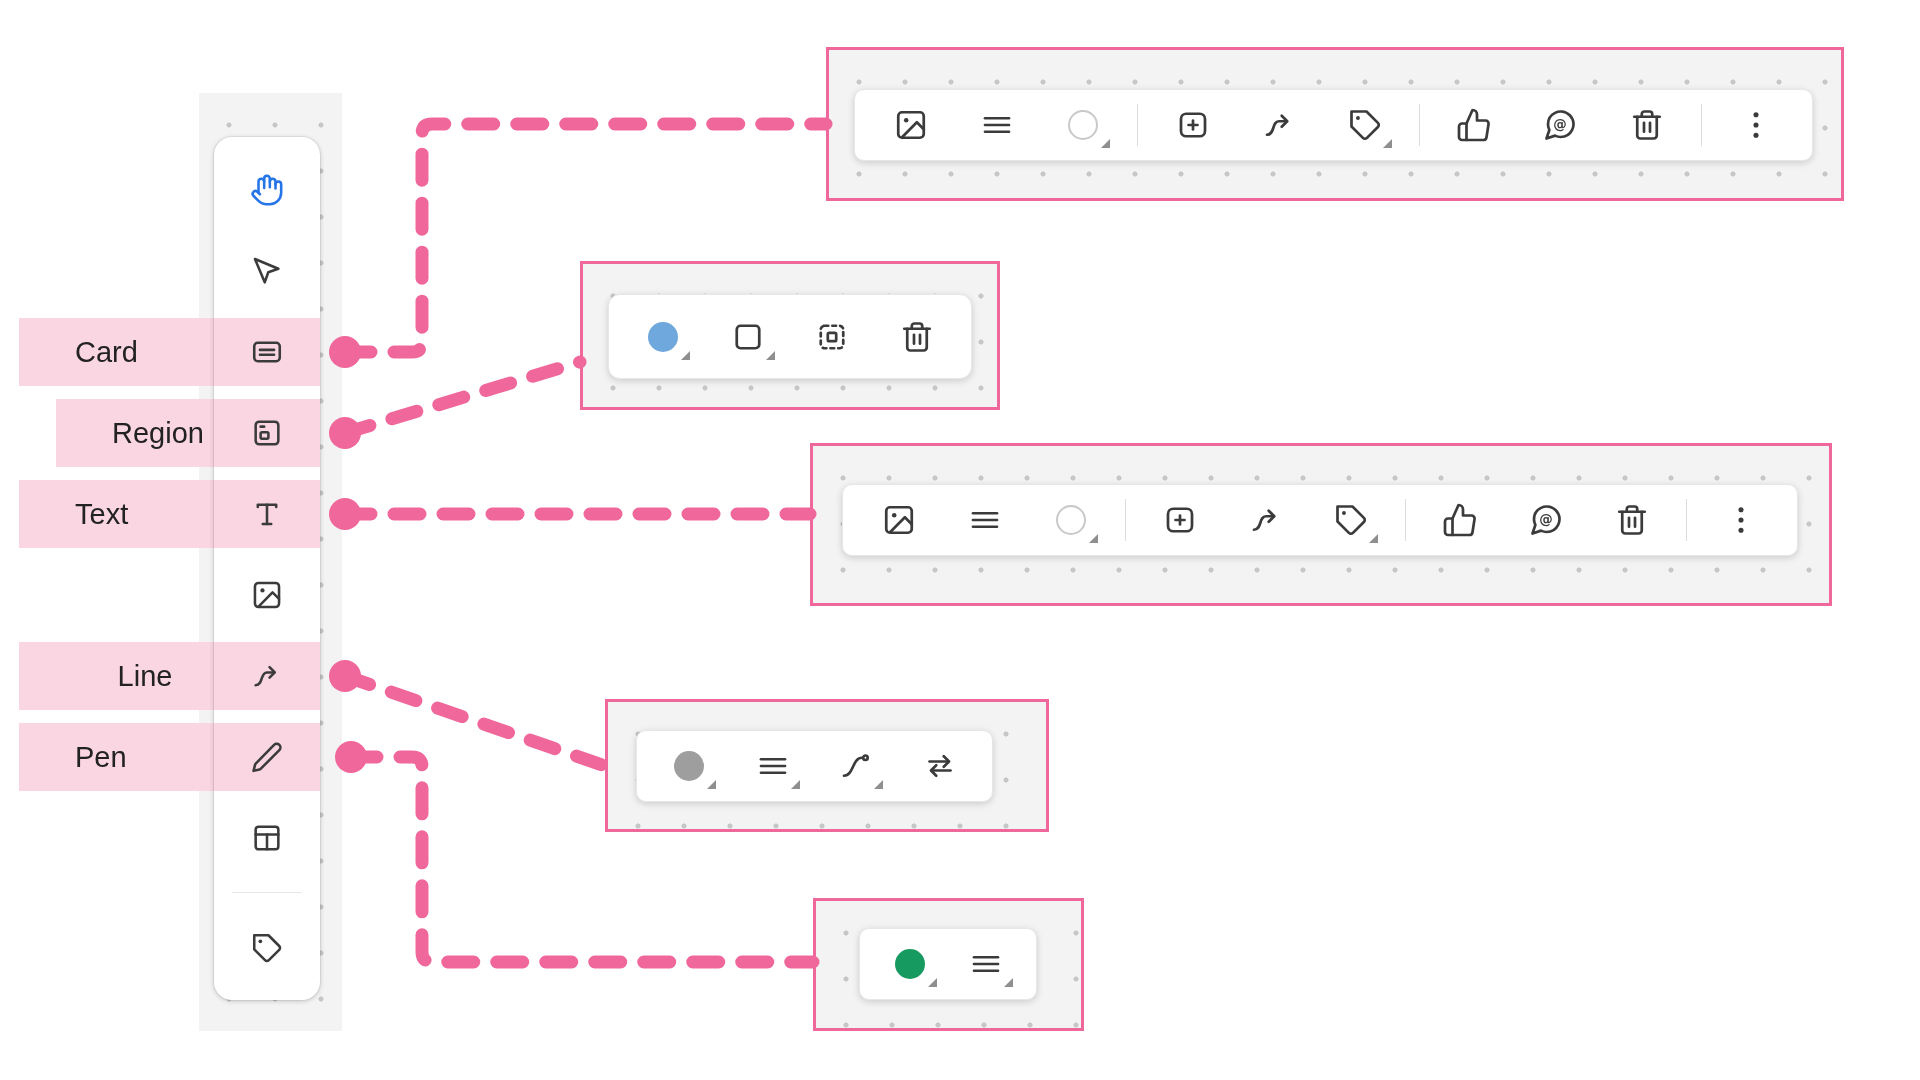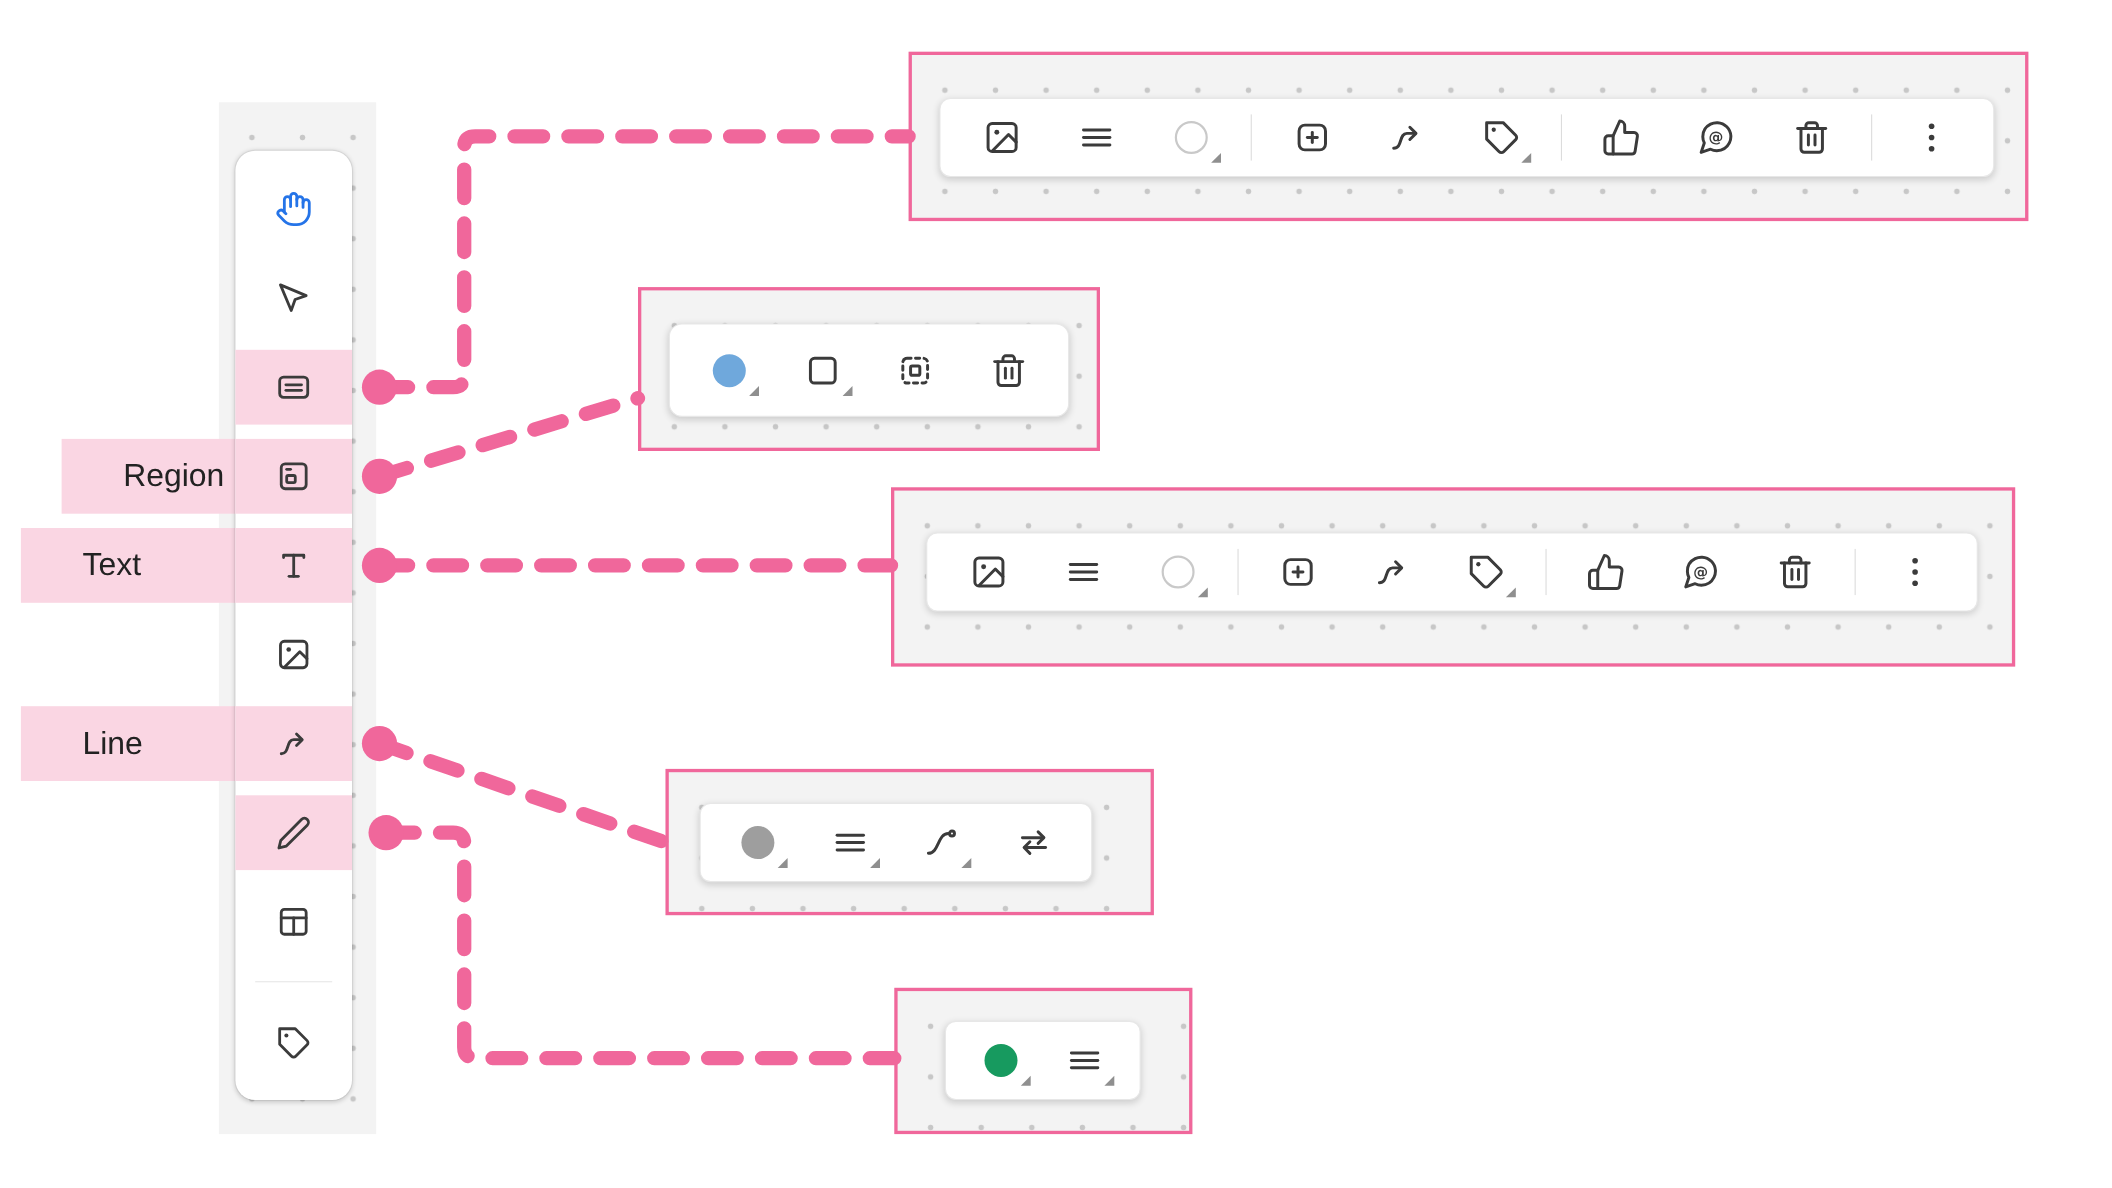--- a/index.html
+++ b/index.html
@@ -19,21 +19,21 @@
   .tbtn{position:relative;height:81px;display:flex;align-items:center;justify-content:center;cursor:pointer;flex:0 0 auto;}
   .tbtn.hl::before{content:"";position:absolute;left:0;right:0;top:6.5px;height:68px;background:var(--pink-light,#fad6e3);}
   .ticon{position:relative;z-index:1;display:flex;}
   .ticon svg{width:34px;height:34px;color:var(--icon,#3b3b3b);}
   .tbtn.active .ticon svg{color:var(--blue,#2574e8);}
   .pdiv{height:1px;background:#e6e6e6;margin:14px 18px;flex:0 0 auto;}
 
   
   .label-bar{position:absolute;left:19px;width:196px;height:68px;background:var(--pink-light,#fad6e3);
     display:flex;align-items:center;padding-left:56px;box-sizing:border-box;font-size:29px;color:#222;z-index:2;}
-  #label-card{top:318px;} #label-region{top:399px;margin-left:37px;} #label-text{top:480px;} #label-line{top:642px;} #label-pen{top:723px;}
+  #label-card{top:318px;} #label-region{top:399px;margin-left:37px;} #label-text{top:480px;} #label-line{top:642px;justify-content:center;} #label-pen{top:723px;}
 
   
   .canvas-frame{position:absolute;border:3px solid var(--pink,#f0679b);box-sizing:border-box;z-index:1;}
   #frame-card{left:826px;top:47px;width:1018px;height:154px;}
   #frame-region{left:580px;top:261px;width:420px;height:149px;}
   #frame-text{left:810px;top:443px;width:1022px;height:163px;}
   #frame-line{left:605px;top:699px;width:444px;height:133px;}
   #frame-pen{left:813px;top:898px;width:271px;height:133px;}
 
   
@@ -59,28 +59,34 @@
   #connectors path{fill:none;stroke:var(--pink,#f0679b);stroke-width:13;stroke-linecap:round;stroke-dasharray:26 23;}
   #connectors circle{fill:var(--pink,#f0679b);}
 </style>
 </head>
 <body>
 
 <div class="stage">
 
   <div class="canvas-strip dotted"></div>
 
+  <div class="label-bar" id="label-card">
+    <span>Card</span>
+  </div>
   <div class="label-bar" id="label-region">
     <span>Region</span>
   </div>
   <div class="label-bar" id="label-text">
     <span>Text</span>
   </div>
   <div class="label-bar" id="label-line">
     <span>Line</span>
+  </div>
+  <div class="label-bar" id="label-pen">
+    <span>Pen</span>
   </div>
 
   <div class="tool-panel" id="tool-panel">
       <div class="tbtn active">
         <span class="ticon">
           <svg viewBox="0 0 24 24" fill="none" stroke="currentColor" stroke-width="1.8" stroke-linecap="round" stroke-linejoin="round">
             <path d="M18 11V6a2 2 0 0 0-2-2a2 2 0 0 0-2 2"></path>
             <path d="M14 10V4a2 2 0 0 0-2-2a2 2 0 0 0-2 2v2"></path>
             <path d="M10 10.5V6a2 2 0 0 0-2-2a2 2 0 0 0-2 2v8"></path>
             <path d="M18 8a2 2 0 1 1 4 0v6a8 8 0 0 1-8 8h-2c-2.8 0-4.5-.86-5.99-2.34l-3.6-3.6a2 2 0 0 1 2.83-2.82L7 15"></path>

